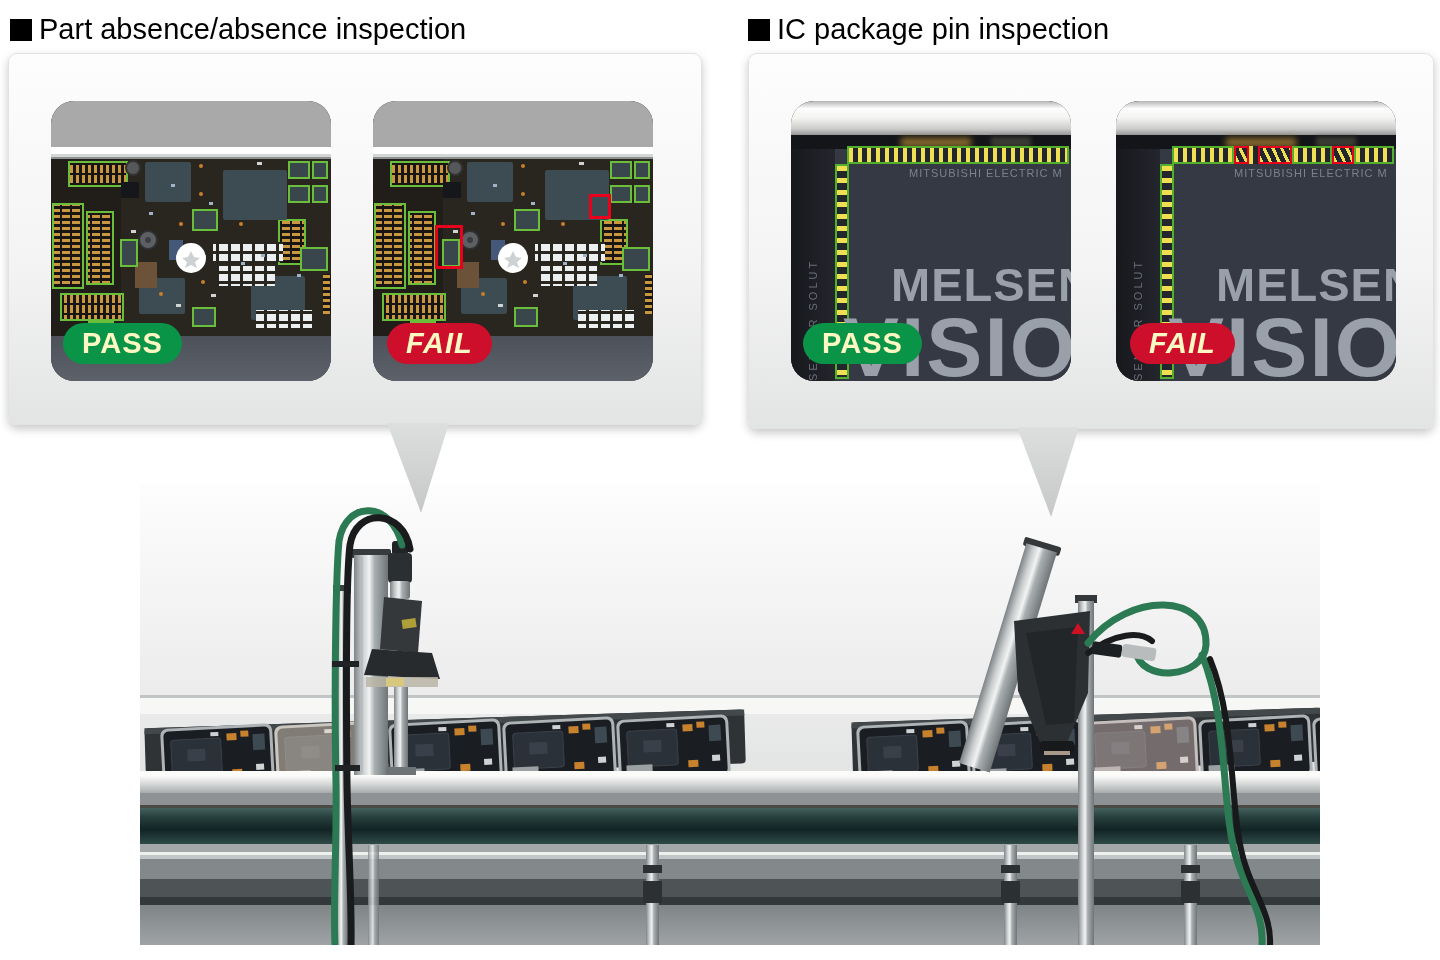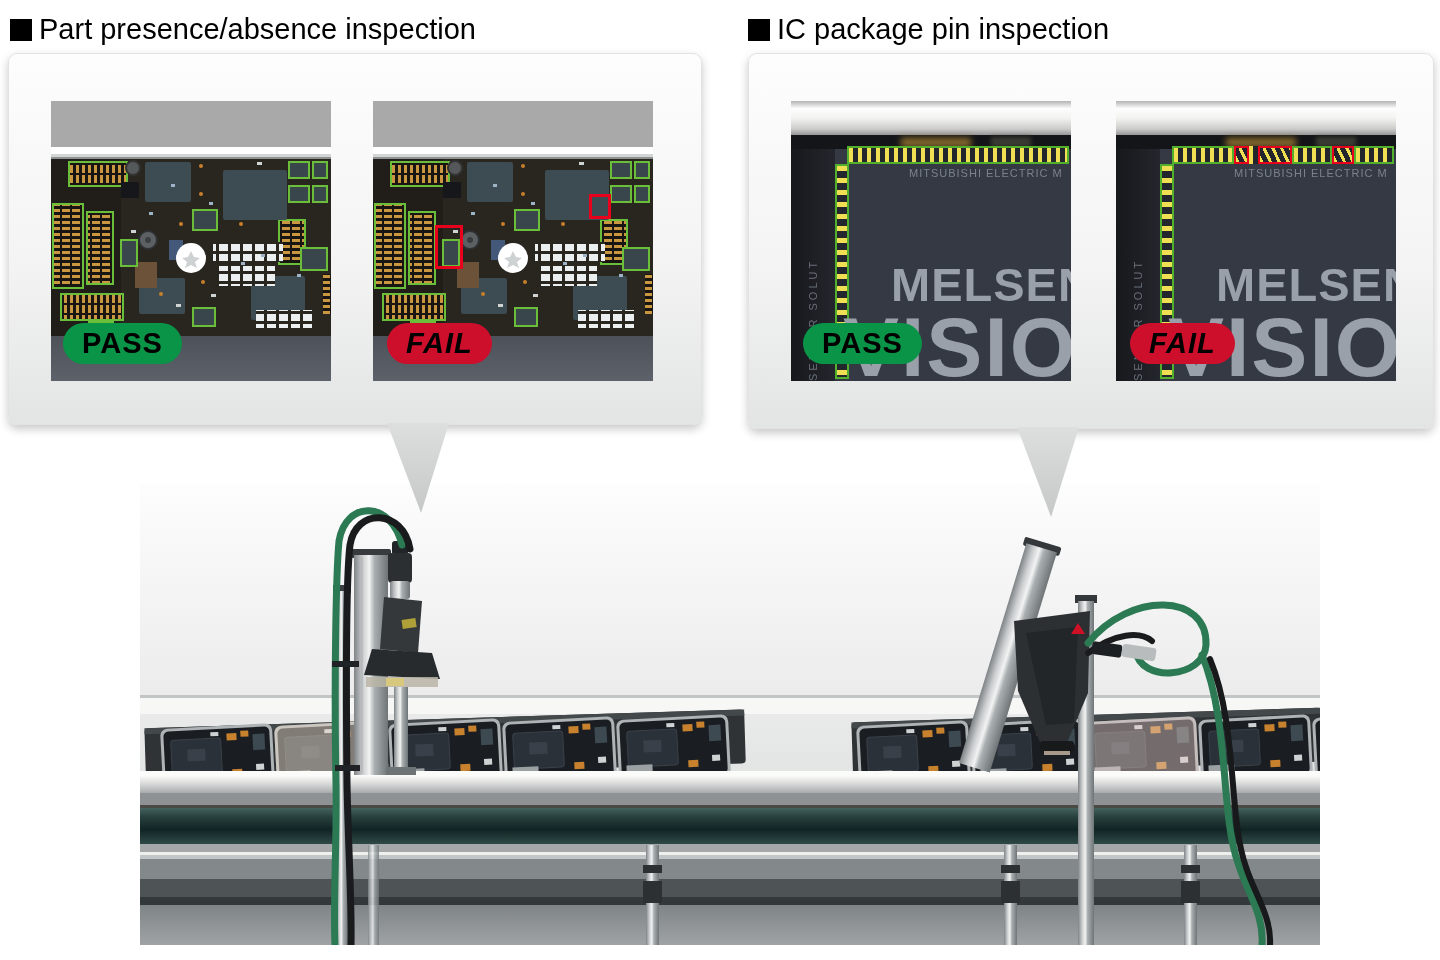--- a/index.html
+++ b/index.html
@@ -18,21 +18,21 @@
            border:1px solid #e2e2e2;border-radius:9px;box-shadow:0 4px 10px rgba(0,0,0,.22);z-index:5;}
   .callout.cl-left{left:8px;top:53px;width:692px;height:370px;}
   .callout.cl-right{left:748px;top:53px;width:684px;height:374px;}
   .tail{position:absolute;width:62px;height:90px;top:100%;margin-top:-1px;
         background:linear-gradient(180deg,#dddede 0%,#c6c8c8 100%);
         clip-path:polygon(0 0,100% 0,55% 100%);}
   .cl-left  .tail{left:378px;}
   .cl-right .tail{left:268px;}
 
   
-  .shot{position:absolute;top:47px;width:280px;height:280px;overflow:hidden;background:#29251f;}
+  .shot{position:absolute;top:47px;width:280px;height:280px;overflow:hidden;background:#29251f;border-radius:23px;}
   .shot.s1{left:42px;}
   .cl-left  .shot.s2{left:364px;}
   .cl-right .shot.s2{left:367px;}
 
   
   .band-gray{position:absolute;top:0;left:0;right:0;height:46px;background:#a9a9a9;}
   .band-white{position:absolute;top:46px;left:0;right:0;height:7px;background:#fff;}
   .pcb-svg{position:absolute;top:53px;left:0;}
   .band-bottom{position:absolute;top:235px;left:0;right:0;height:45px;
                background:linear-gradient(180deg,#4d525a 0%,#5d626a 100%);}
@@ -64,35 +64,35 @@
             letter-spacing:1px;white-space:nowrap;}
   .ic-big1{position:absolute;top:156px;left:100px;font-size:47px;font-weight:bold;
            color:#99a0a9;letter-spacing:1px;white-space:nowrap;}
   .ic-big2{position:absolute;top:198px;left:52px;font-size:84px;font-weight:bold;
            color:#99a0a9;letter-spacing:2px;white-space:nowrap;}
   .ic-vert{position:absolute;top:148px;left:16px;height:132px;font-size:11px;color:#686e78;
            letter-spacing:3px;writing-mode:vertical-rl;transform:rotate(180deg);overflow:hidden;}
 
   
   .badge{position:absolute;top:222px;height:41px;border-radius:21px;display:flex;align-items:center;
-         padding:0 19px;font-size:29px;font-weight:bold;color:#000000;letter-spacing:1px;}
+         padding:0 19px;font-size:29px;font-weight:bold;color:#fef9c3;letter-spacing:1px;}
   .badge.pass{left:12px;background:#0a9447;}
   .badge.fail{left:14px;background:#cd0f2c;font-style:italic;}
 
   
   .photo{position:absolute;left:140px;top:483px;width:1180px;height:462px;z-index:1;}
 </style>
 </head>
 <body>
 
 <div class="stage">
 
   <div class="section-title title-left">
     <span class="bullet"></span>
-    <span>Part presence/absence inspection</span>
+    <span>Part absence/absence inspection</span>
   </div>
   <div class="section-title title-right">
     <span class="bullet"></span>
     <span>IC package pin inspection</span>
   </div>
 
   <svg width="0" height="0" style="position:absolute" aria-hidden="true">
     <defs>
       <pattern id="goldh" width="6" height="10" patternUnits="userSpaceOnUse">
         <rect width="6" height="10" fill="#191512"></rect>

